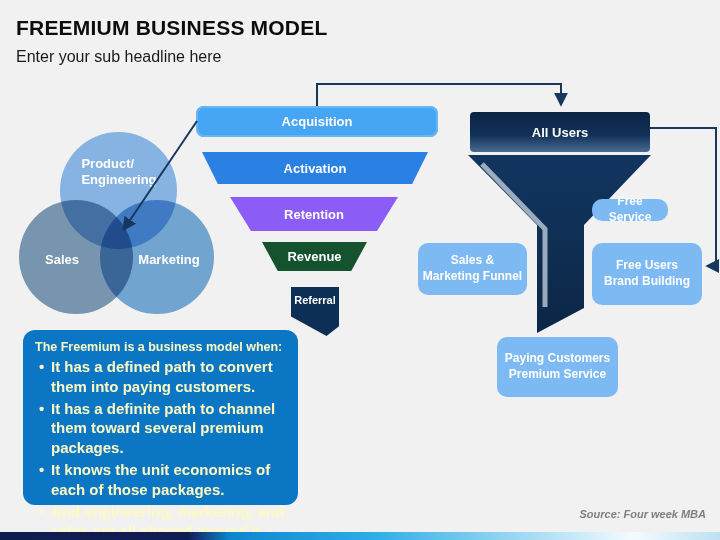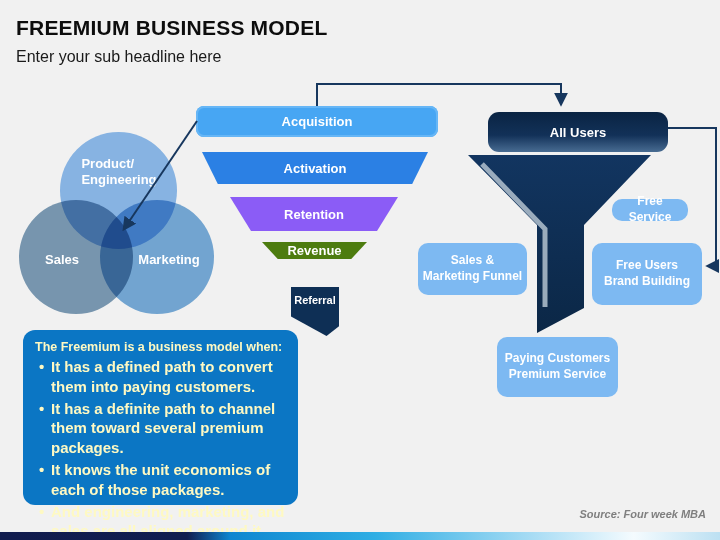--- a/index.html
+++ b/index.html
@@ -25,39 +25,39 @@
     text-align:left;white-space:pre-line;line-height:1.25;transform:translate(-50%,-50%);
   }
   
   .stage{
     position:absolute;display:flex;align-items:center;justify-content:center;
     color:#fff;font-weight:bold;font-size:13px;
   }
   .stage-acquisition{left:196px;top:106px;width:242px;height:31px;background:#47a6f3;border-radius:8px;box-shadow:inset 0 0 0 2px #66b6f6;}
   .stage-activation{left:202px;top:152px;width:226px;height:32px;background:#2b80e4;clip-path:polygon(0 0,100% 0,93% 100%,7% 100%);}
   .stage-retention{left:230px;top:197px;width:168px;height:34px;background:#8b5cf6;clip-path:polygon(0 0,100% 0,87.5% 100%,12.5% 100%);}
-  .stage-revenue{left:262px;top:242px;width:105px;height:17px;background:#4d7c0f;clip-path:polygon(0 0,100% 0,85% 100%,15% 100%);}
+  .stage-revenue{left:262px;top:242px;width:105px;height:29px;background:#14532d;clip-path:polygon(0 0,100% 0,85% 100%,15% 100%);}
   .stage-referral{
     left:291px;top:287px;width:48px;height:49px;background:#0e2f55;
     clip-path:polygon(0 0,100% 0,100% 80%,74% 100%,0 60%);
     font-size:11px;align-items:flex-start;padding-top:7px;box-sizing:border-box;
   }
   
   .all-users{
-    position:absolute;left:488px;top:112px;width:180px;height:40px;border-radius:11px;
+    position:absolute;left:470px;top:112px;width:180px;height:40px;border-radius:4px;
     background:linear-gradient(180deg,#0a2443 0%,#123158 58%,#486c92 100%);
     display:flex;align-items:center;justify-content:center;
     color:#fff;font-weight:bold;font-size:13px;
   }
   .chip{
     position:absolute;background:#7db9f2;border-radius:10px;
     display:flex;align-items:center;justify-content:center;text-align:center;
     color:#fff;font-weight:bold;font-size:12px;line-height:1.3;white-space:pre-line;
   }
-  .chip-free-service{left:612px;top:199px;width:76px;height:22px;}
+  .chip-free-service{left:592px;top:199px;width:76px;height:22px;}
   .chip-free-users{left:592px;top:243px;width:110px;height:62px;}
   .chip-sales-marketing{left:418px;top:243px;width:109px;height:52px;}
   .chip-paying{left:497px;top:337px;width:121px;height:60px;}
   
   .info-box{
     position:absolute;left:23px;top:330px;width:275px;height:175px;
     background:#0b76c4;border-radius:12px;color:#fef9c3;
     padding:10px 12px;box-sizing:border-box;
   }
   .info-title{margin:0 0 3px 0;font-size:12.5px;font-weight:bold;}

